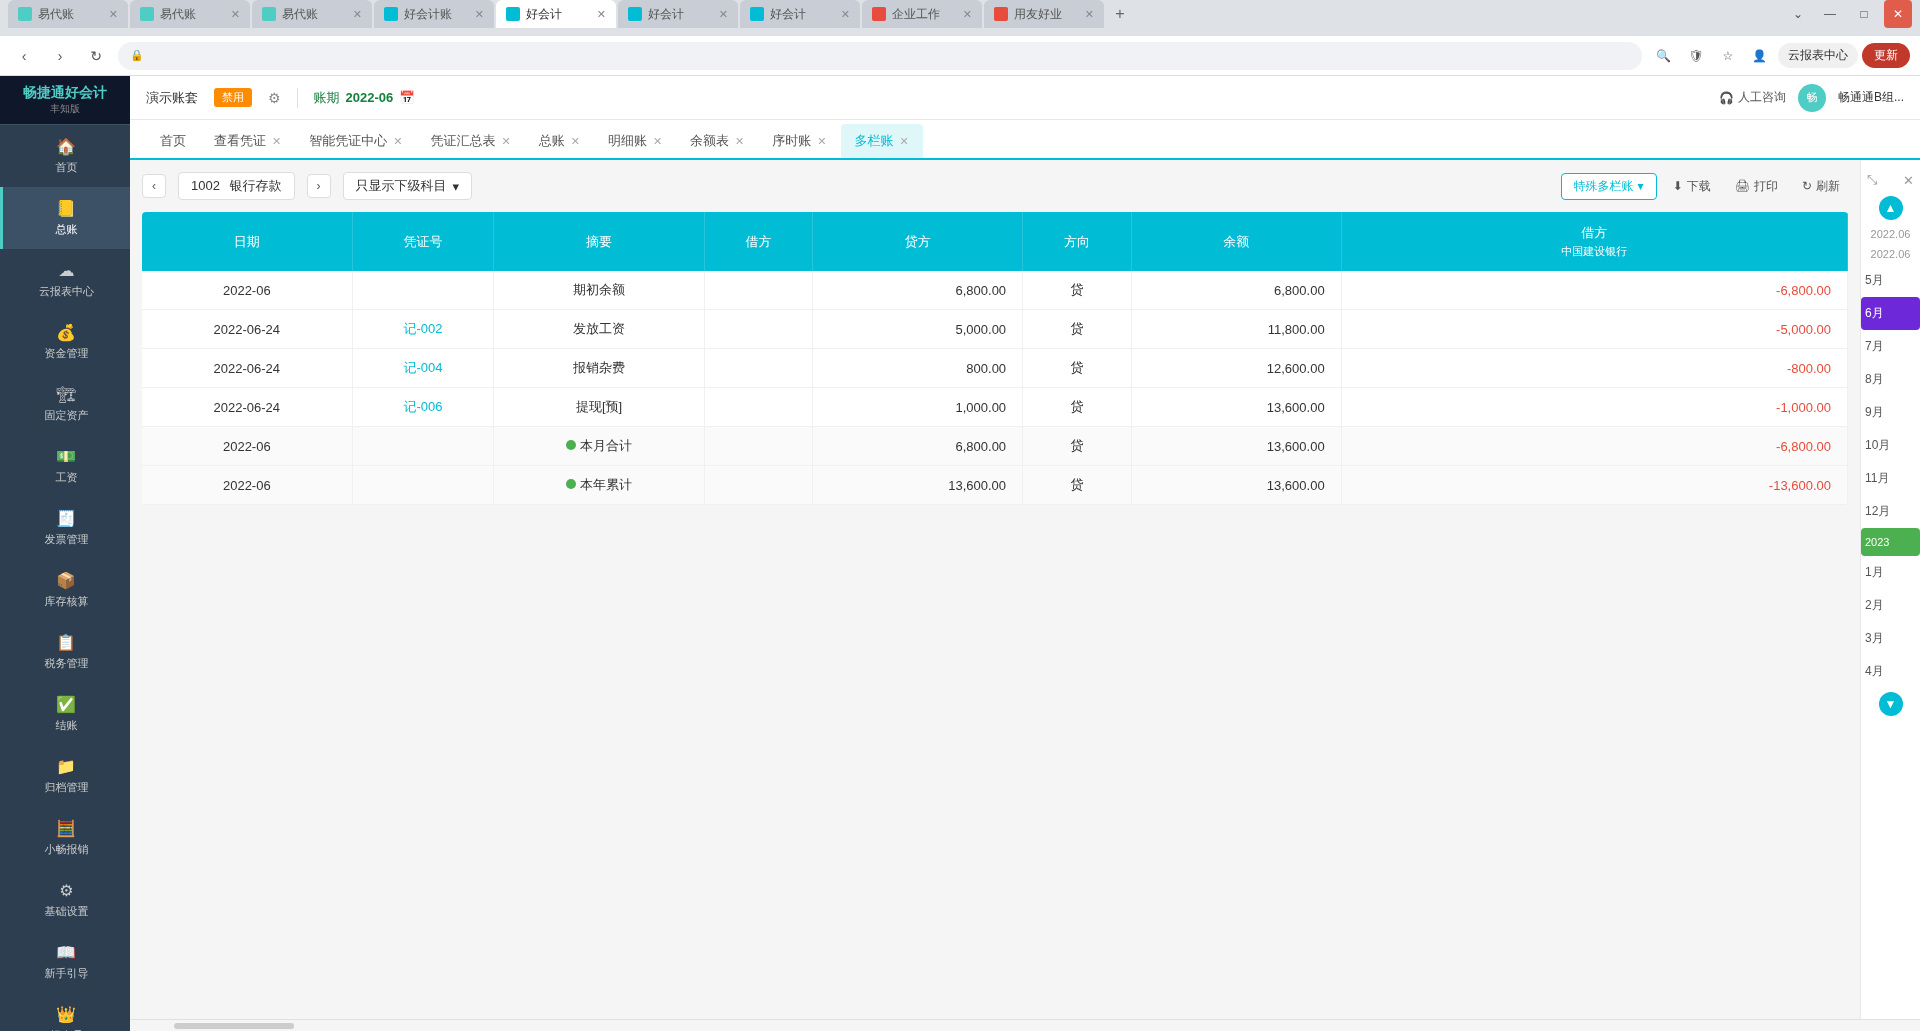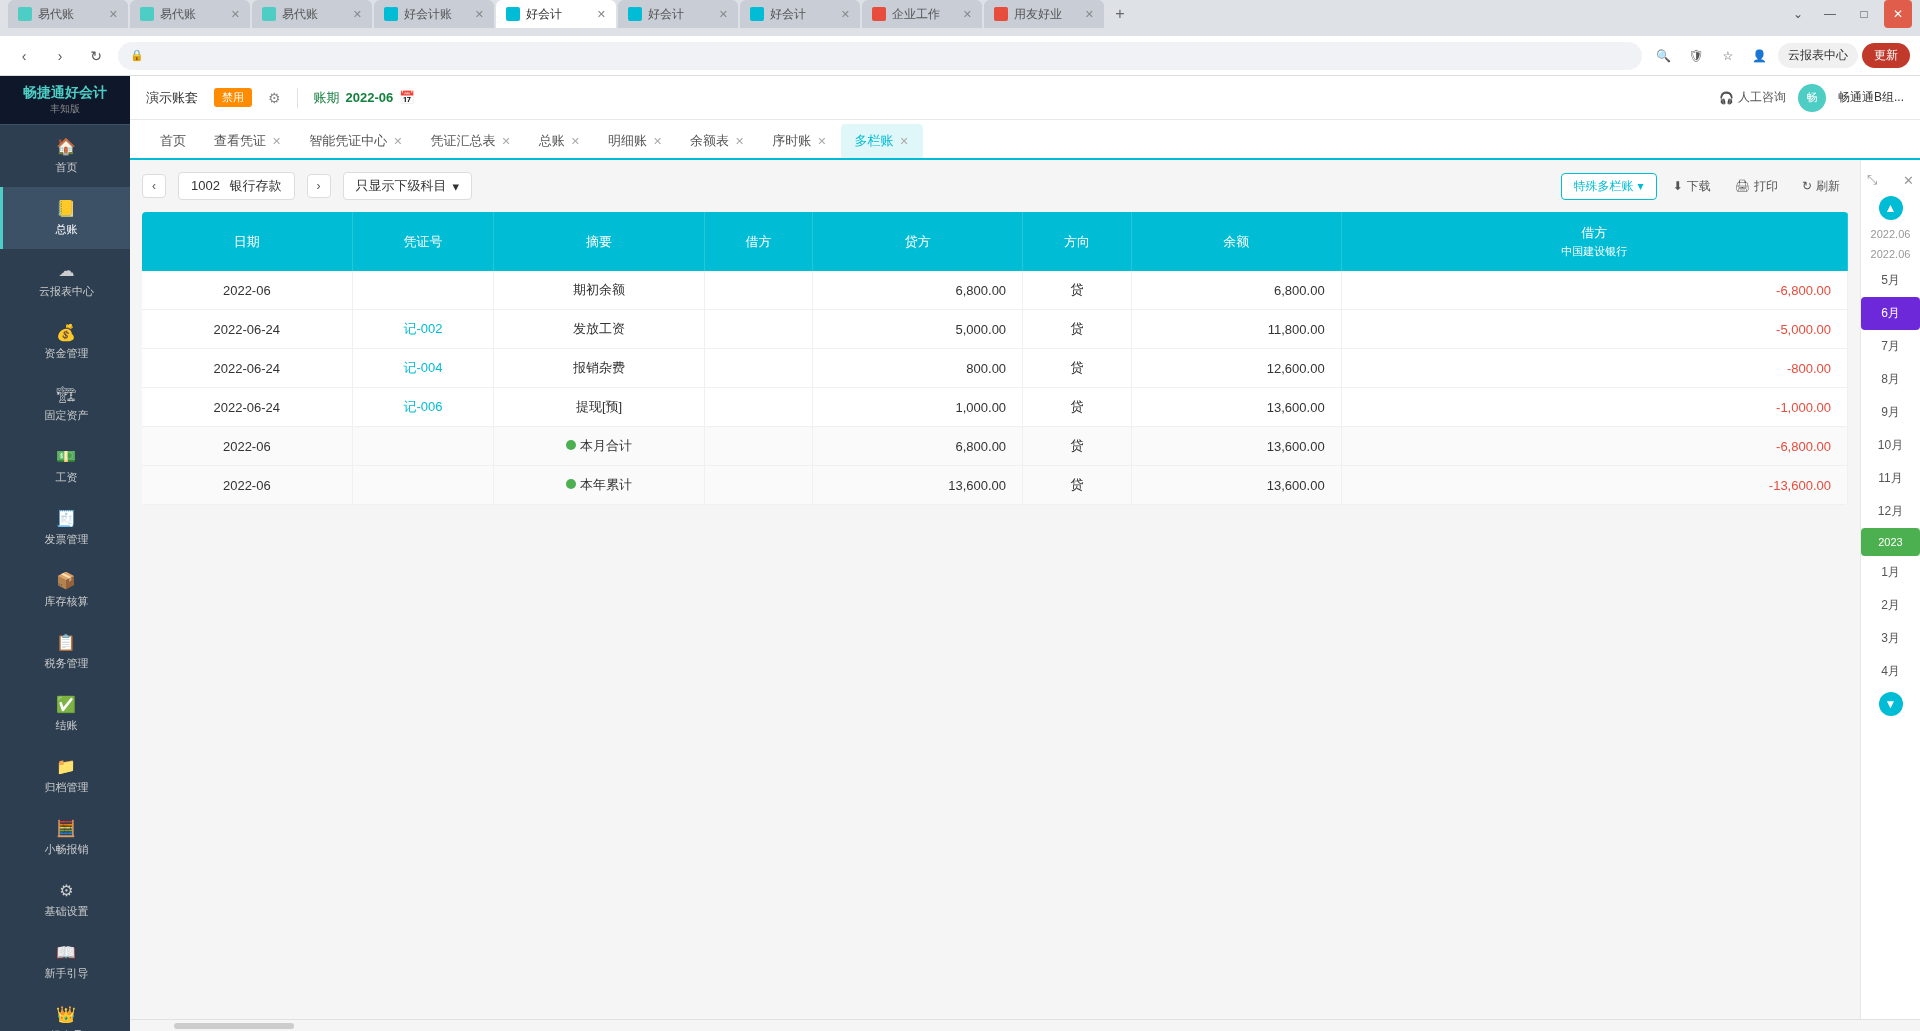--- a/index.html
+++ b/index.html
@@ -81,21 +81,21 @@
     .ledger-table thead th.wide { min-width: 200px; }
     .ledger-table tbody tr { border-bottom: 1px solid #f0f0f0; }
     .ledger-table tbody td { padding: 10px 8px; text-align: center; color: #333; border-right: 1px solid #f0f0f0; }
     .ledger-table tbody td.amount { text-align: right; padding-right: 16px; }
     .ledger-table tbody td.link { color: #00bcd4; cursor: pointer; }
     .month-total-row td, .year-total-row td { background: #fafafa; }
 
     
     .date-panel { width: 60px; background: white; border-left: 1px solid #e8e8e8; display: flex; flex-direction: column; padding-top: 8px; overflow-y: auto; position: relative; }
     .date-year { text-align: center; color: #999; font-size: 11px; padding: 4px; }
-    .date-month { text-align: center; padding: 8px 4px; font-size: 12px; cursor: pointer; color: #555; }
+    .date-month { padding: 8px 4px; font-size: 12px; cursor: pointer; color: #555; }
     .date-month.active { background: #6d28d9; color: white; border-radius: 4px; }
     .date-month.year-badge { background: #4caf50; color: white; border-radius: 4px; font-size: 11px; }
     .date-nav-btn { width: 24px; height: 24px; border-radius: 50%; background: #00bcd4; color: white; display: flex; align-items: center; justify-content: center; cursor: pointer; margin: 4px auto; font-size: 12px; }
     ::-webkit-scrollbar { width: 6px; height: 6px; }
     ::-webkit-scrollbar-thumb { background: #ccc; border-radius: 3px; }
 
     .table-wrapper { overflow: auto; flex: 1; }
 
     .main-area { flex: 1; display: flex; flex-direction: column; overflow: hidden; }
 

